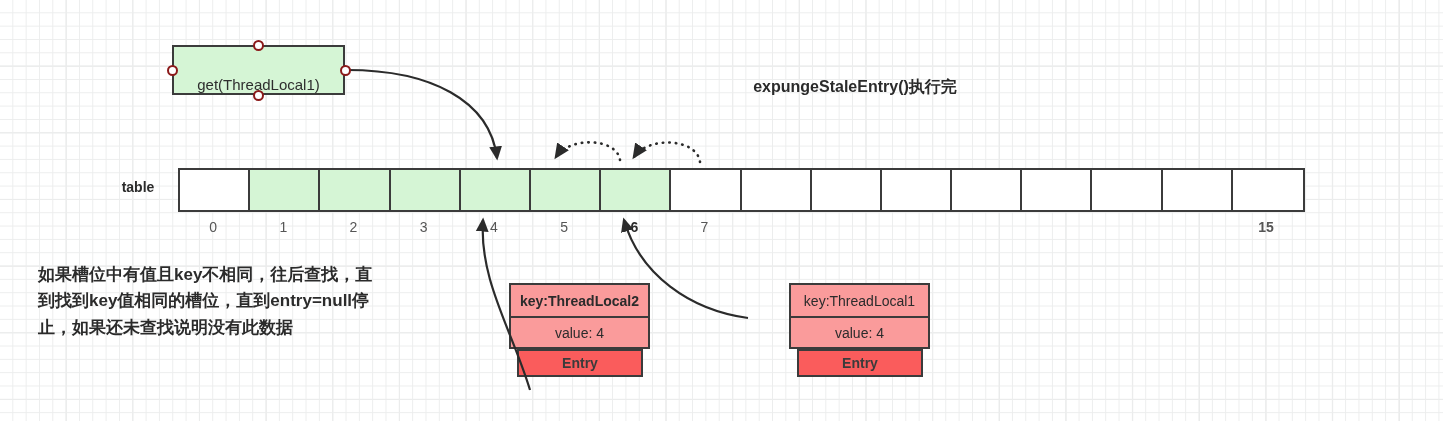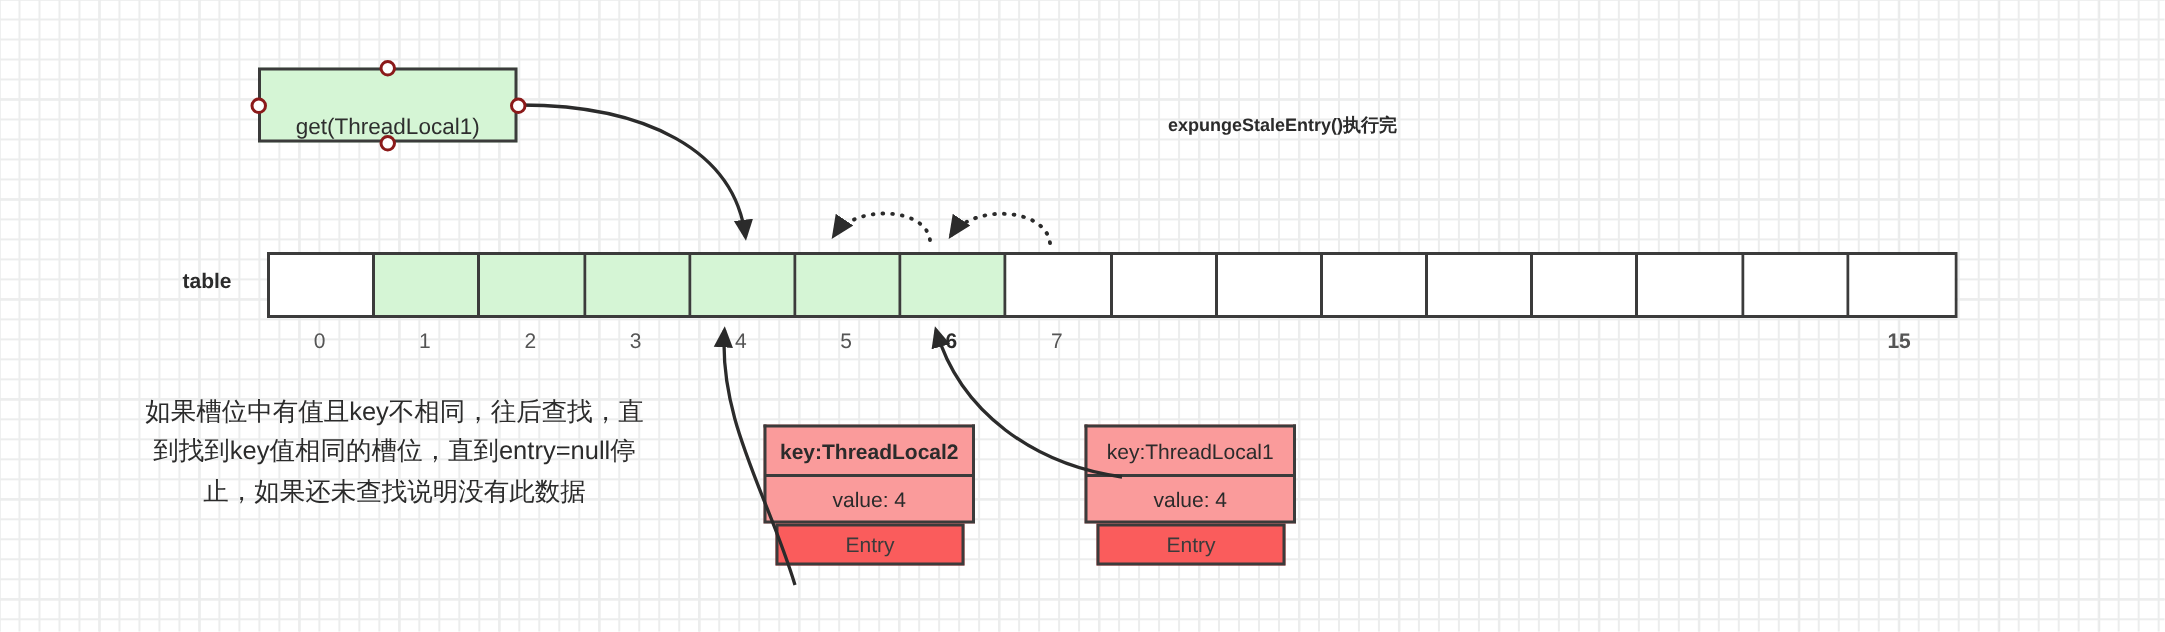--- a/index.html
+++ b/index.html
@@ -39,21 +39,21 @@
   }
   .port{
     position:absolute;width:11px;height:11px;border-radius:50%;
     background:#ffffff;border:2px solid #8b1a1a;box-sizing:border-box;
     z-index:6;
   }
 
   
   #title{
     left:700px;top:75px;width:310px;
-    text-align:center;font-weight:bold;font-size:12px;color:#2b2b2b;
+    text-align:center;font-weight:bold;font-size:16px;color:#2b2b2b;
     line-height:1.45;
   }
 
   
   #table-label{
     left:105px;top:179px;width:66px;text-align:center;
     font-weight:bold;font-size:14px;color:#2b2b2b;
   }
   #table-row{
     left:178px;top:168px;height:44px;
@@ -67,40 +67,40 @@
   .cell:last-child{border-right:none;}
 
   .idx{
     position:absolute;top:219px;width:70px;text-align:center;
     font-size:14px;color:#555;
   }
   .idx.bold{font-weight:bold;color:#2b2b2b;}
 
   
   #note{
-    left:38px;top:262px;width:450px;text-align:center;
-    font-weight:normal;font-size:17px;color:#2b2b2b;line-height:1.55;
+    left:38px;top:262px;width:450px;text-align:left;
+    font-weight:bold;font-size:17px;color:#2b2b2b;line-height:1.55;
   }
 
   
   .entry-group{position:absolute;}
   .kv{
     width:141px;box-sizing:border-box;
     border:2px solid #3b3b3b;background:#fa9b9b;
     height:33px;display:flex;align-items:center;justify-content:center;
     font-size:14px;color:#2b2b2b;
   }
   .kv.key{border-bottom:none;}
   .kv.key.bold{font-weight:bold;}
   .kv.val{font-weight:normal;}
   .entry-bar{
     width:126px;box-sizing:border-box;margin-left:8px;margin-top:0px;
     border:2px solid #3b3b3b;background:#fa5c5c;
     height:28px;display:flex;align-items:center;justify-content:center;
-    font-size:14px;color:#3b3b3b;
+    font-size:14px;color:#3b3b3b;font-weight:bold;
   }
 
   svg.overlay{position:absolute;left:0;top:0;width:1443px;height:421px;
     pointer-events:none;z-index:4;}
 </style>
 </head>
 <body>
 
 <div id="canvas">
 
@@ -154,21 +154,21 @@
     <div>到找到key值相同的槽位，直到entry=null停</div>
     <div>止，如果还未查找说明没有此数据</div>
   </div>
 
   <div class="entry-group" style="left:509px;top:283px;">
     <div class="kv key bold">key:ThreadLocal2</div>
     <div class="kv val">value: 4</div>
     <div class="entry-bar">Entry</div>
   </div>
 
-  <div class="entry-group" style="left:723px;top:283px;">
+  <div class="entry-group" style="left:789px;top:283px;">
     <div class="kv key">key:ThreadLocal1</div>
     <div class="kv val">value: 4</div>
     <div class="entry-bar">Entry</div>
   </div>
 
   <svg class="overlay">
     <defs>
       <marker id="ah" viewBox="0 0 12 12" refX="9" refY="6" markerWidth="7" markerHeight="7" orient="auto-start-reverse">
         <path d="M0,1 L11,6 L0,11 z" fill="#2b2b2b"></path>
       </marker>

